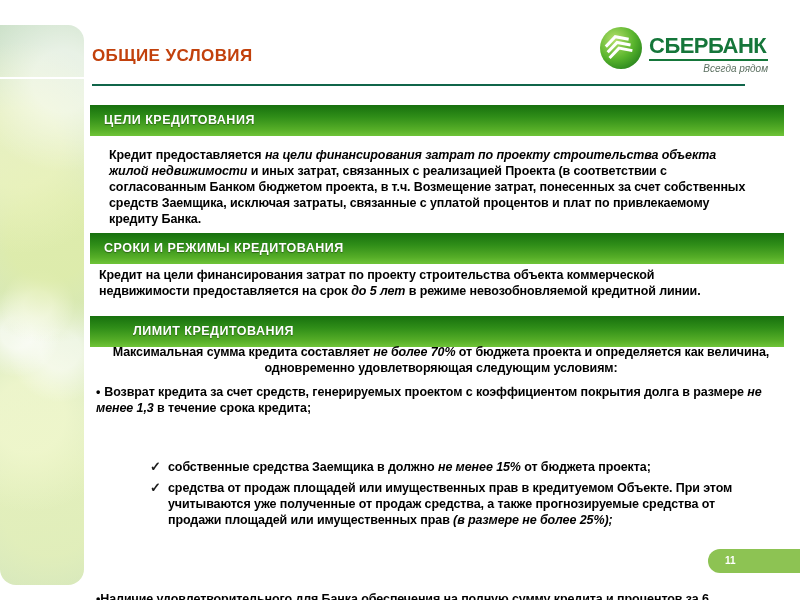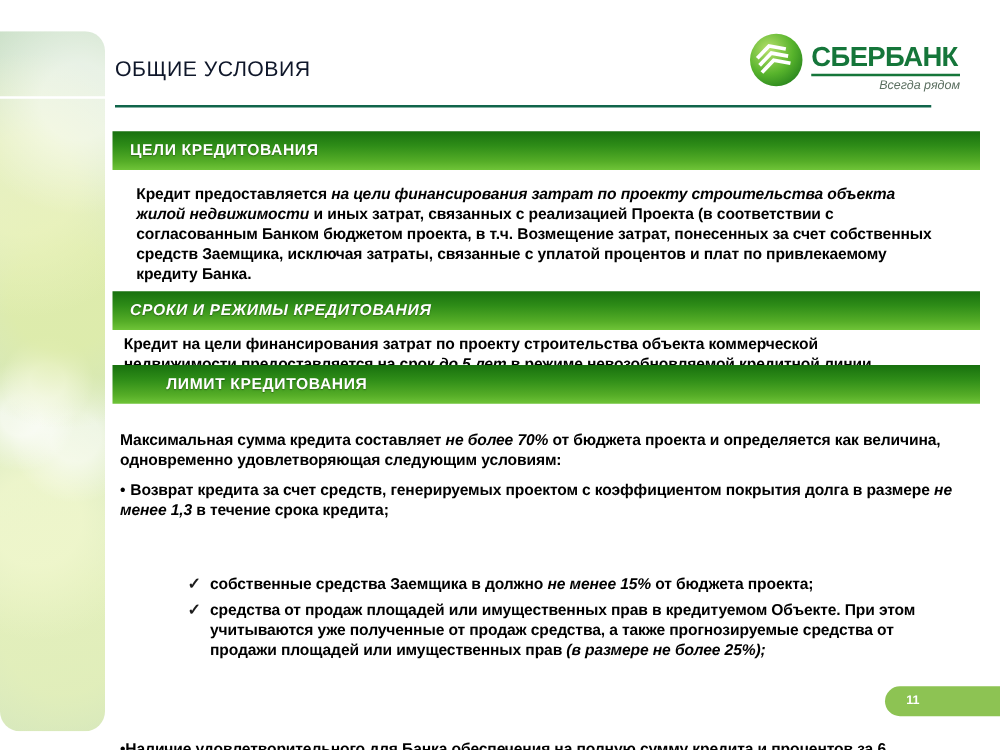--- a/index.html
+++ b/index.html
@@ -16,46 +16,46 @@
       radial-gradient(circle at 45% 50%, rgba(255,255,255,0.85) 0 5%, transparent 13%),
       radial-gradient(circle at 20% 55%, rgba(255,255,255,0.7) 0 5%, transparent 14%),
       radial-gradient(circle at 72% 58%, rgba(255,255,255,0.6) 0 6%, transparent 16%),
       radial-gradient(circle at 35% 70%, rgba(240,247,205,0.85) 0 9%, transparent 24%),
       radial-gradient(circle at 60% 86%, rgba(228,240,185,0.8) 0 10%, transparent 26%),
       linear-gradient(168deg,#c9dfc6 0%,#d9e8cb 28%,#d3e6b9 52%,#dcebc8 78%,#cfe3bd 100%);
   }
   .sidebar-line{position:absolute;left:0;top:77px;width:84px;height:2px;background:#fff;}
 
   
-  .title{position:absolute;left:92px;top:46px;font-size:17px;font-weight:normal;
-    color:#0f172a;letter-spacing:0.4px;}
+  .title{position:absolute;left:92px;top:46px;font-size:17px;font-weight:bold;
+    color:#c2410c;letter-spacing:0.4px;}
   .hr{position:absolute;left:92px;top:84px;width:653px;height:2px;background:#10654a;}
 
   
   .logo-circle{position:absolute;left:599px;top:26px;width:44px;height:44px;}
   .brand{position:absolute;left:649px;top:33px;width:120px;font-size:22px;font-weight:bold;
     color:#15763a;letter-spacing:-0.5px;white-space:nowrap;}
   .brand-line{position:absolute;left:649px;top:59px;width:119px;height:2px;background:#15763a;}
   .tagline{position:absolute;left:649px;top:63px;width:119px;text-align:right;
     font-size:10px;font-style:italic;color:#5b6f60;}
 
   
   .s-bar{position:absolute;left:90px;width:694px;height:31px;box-sizing:border-box;
     padding-left:14px;line-height:31px;color:#fff;font-weight:bold;font-size:12.5px;
     letter-spacing:0.5px;text-shadow:0 1px 1px rgba(0,0,0,0.35);
     background:linear-gradient(180deg,#17700e 0%,#2f8d18 38%,#55ad27 78%,#6fc438 100%);}
-  #bar1{top:105px;} #bar2{top:233px;font-style:italic;} #bar3{top:292px;padding-left:43px;}
+  #bar1{top:105px;} #bar2{top:233px;} #bar3{top:316px;padding-left:43px;}
 
   
   .para{position:absolute;font-weight:bold;font-size:12.5px;line-height:16px;color:#000;
     letter-spacing:-0.1px;}
   .it{font-style:italic;}
   #p1{left:109px;top:147px;width:648px;}
   #p2{left:99px;top:267px;width:648px;}
-  #p3{left:96px;top:344px;width:690px;}
+  #p3{left:96px;top:344px;width:690px;text-align:center;}
   #b1{left:96px;top:384px;width:690px;}
   #b2{left:96px;top:424px;width:690px;}
   .bullet-glyph{margin-right:4px;}
   .bullet-glyph.tight{margin-right:0;}
   .check-row{position:absolute;left:150px;width:600px;display:flex;}
   #c1{top:459px;} #c2{top:480px;}
   .check-glyph{flex:0 0 18px;font-weight:bold;font-size:13px;color:#1c1c1c;}
   .check-text{flex:1;}
   #fb{left:96px;top:543px;width:662px;z-index:2;margin-top:48px;}
 

